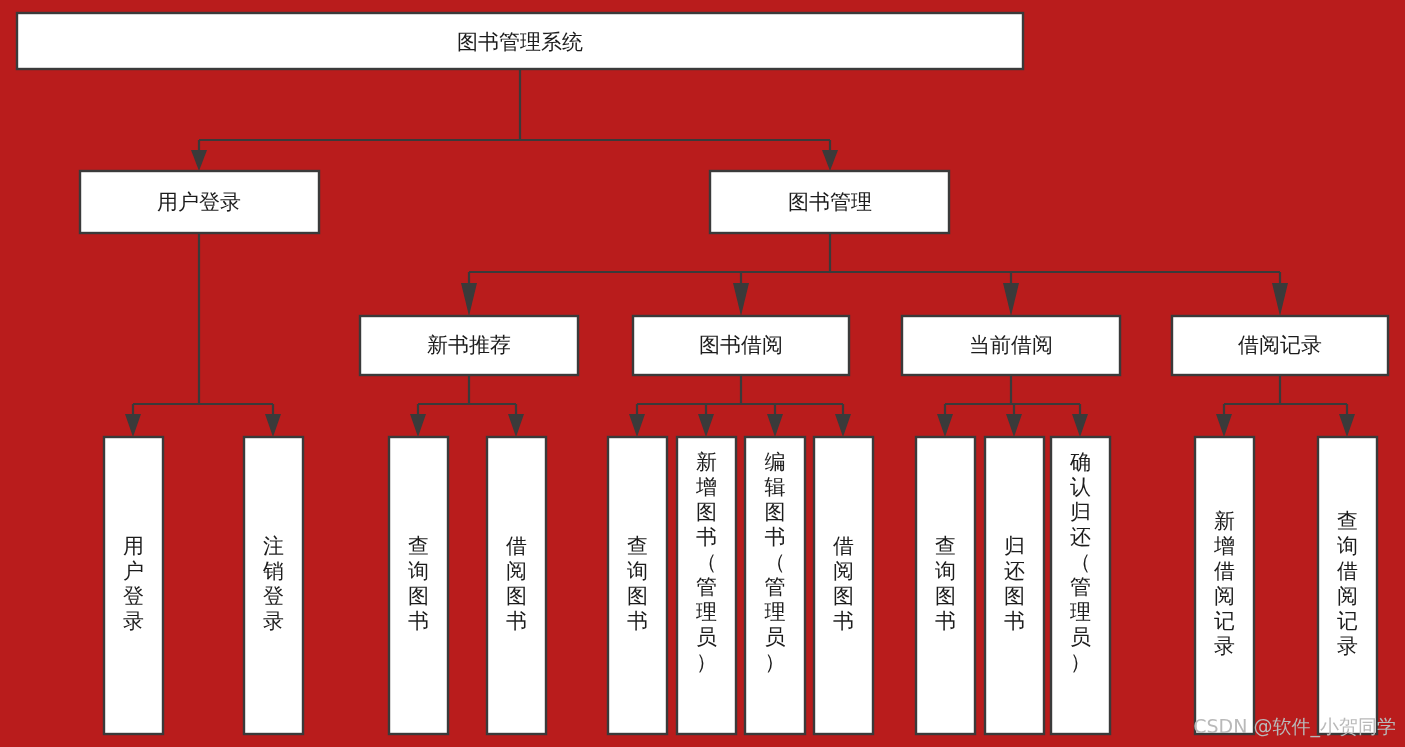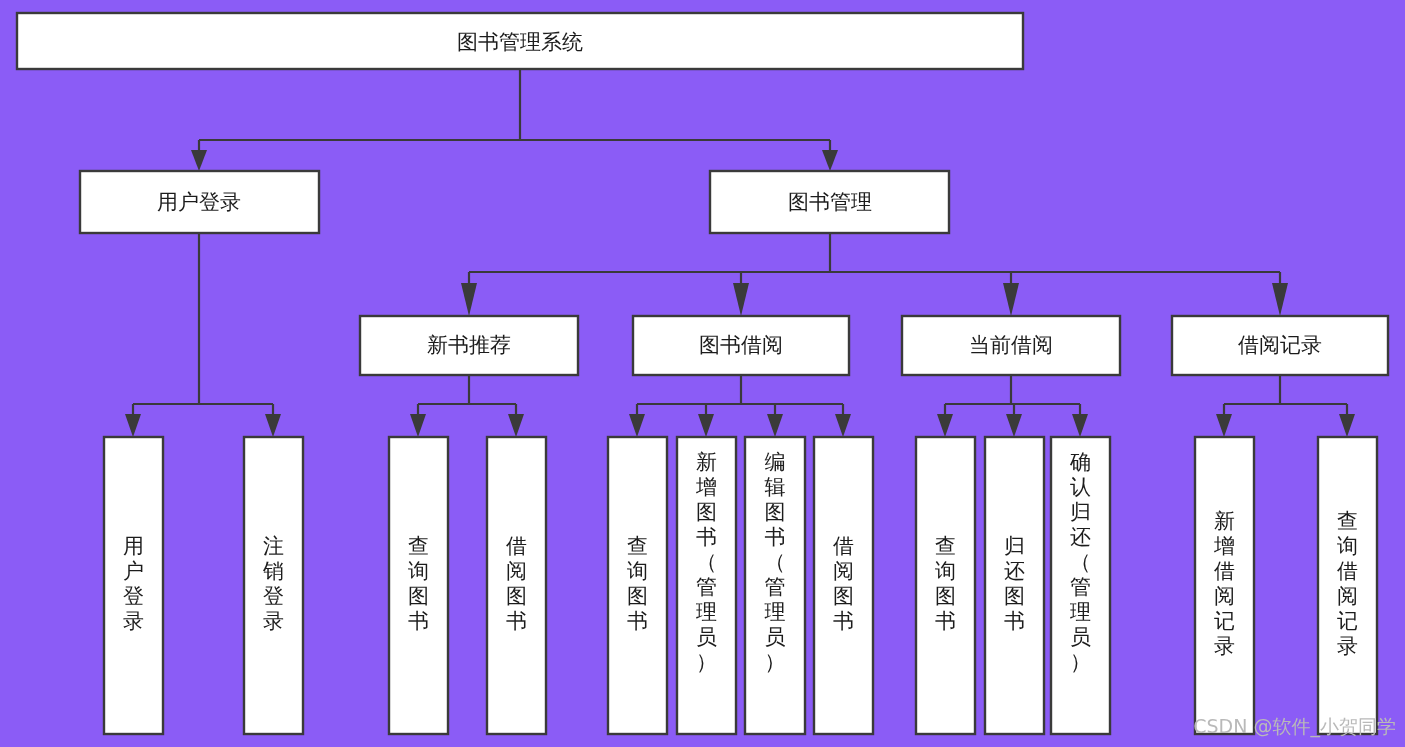--- a/index.html
+++ b/index.html
@@ -11,21 +11,21 @@
   body {
     width: 1405px;
     height: 747px;
     font-family: "DejaVu Sans", "Liberation Sans", sans-serif;
     overflow: hidden;
   }
   #diagram-root {
     position: relative;
     width: 1405px;
     height: 747px;
-    background: #8b5cf6;
+    background: #b91c1c;
   }
   svg#flowchart {
     display: block;
     width: 1405px;
     height: 747px;
   }
   .node-box {
     fill: #ffffff;
     stroke: #3a3a3a;
     stroke-width: 2.4;

